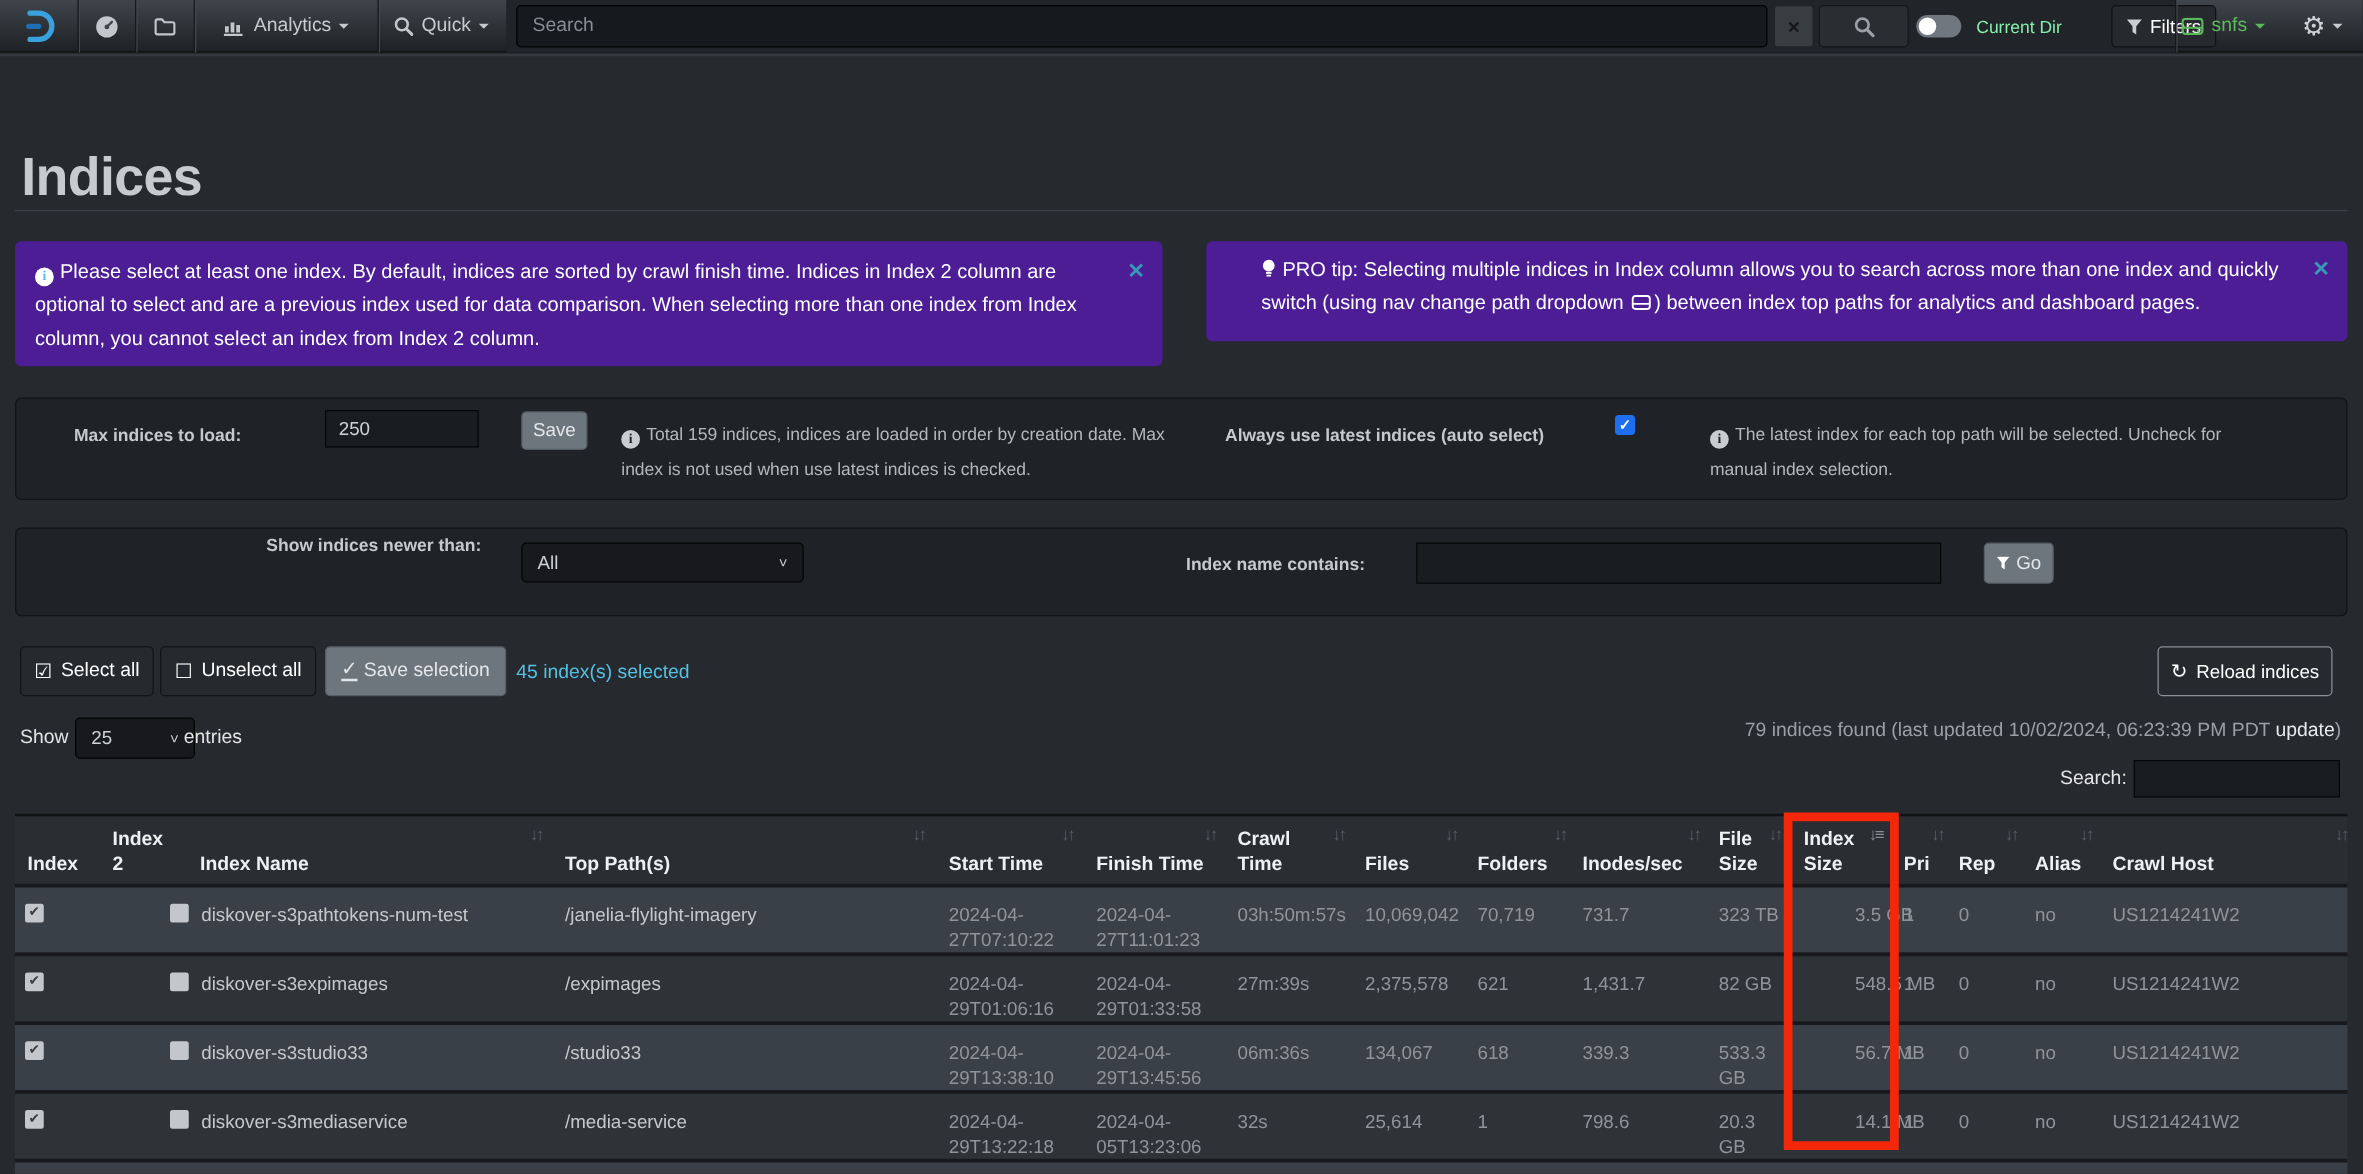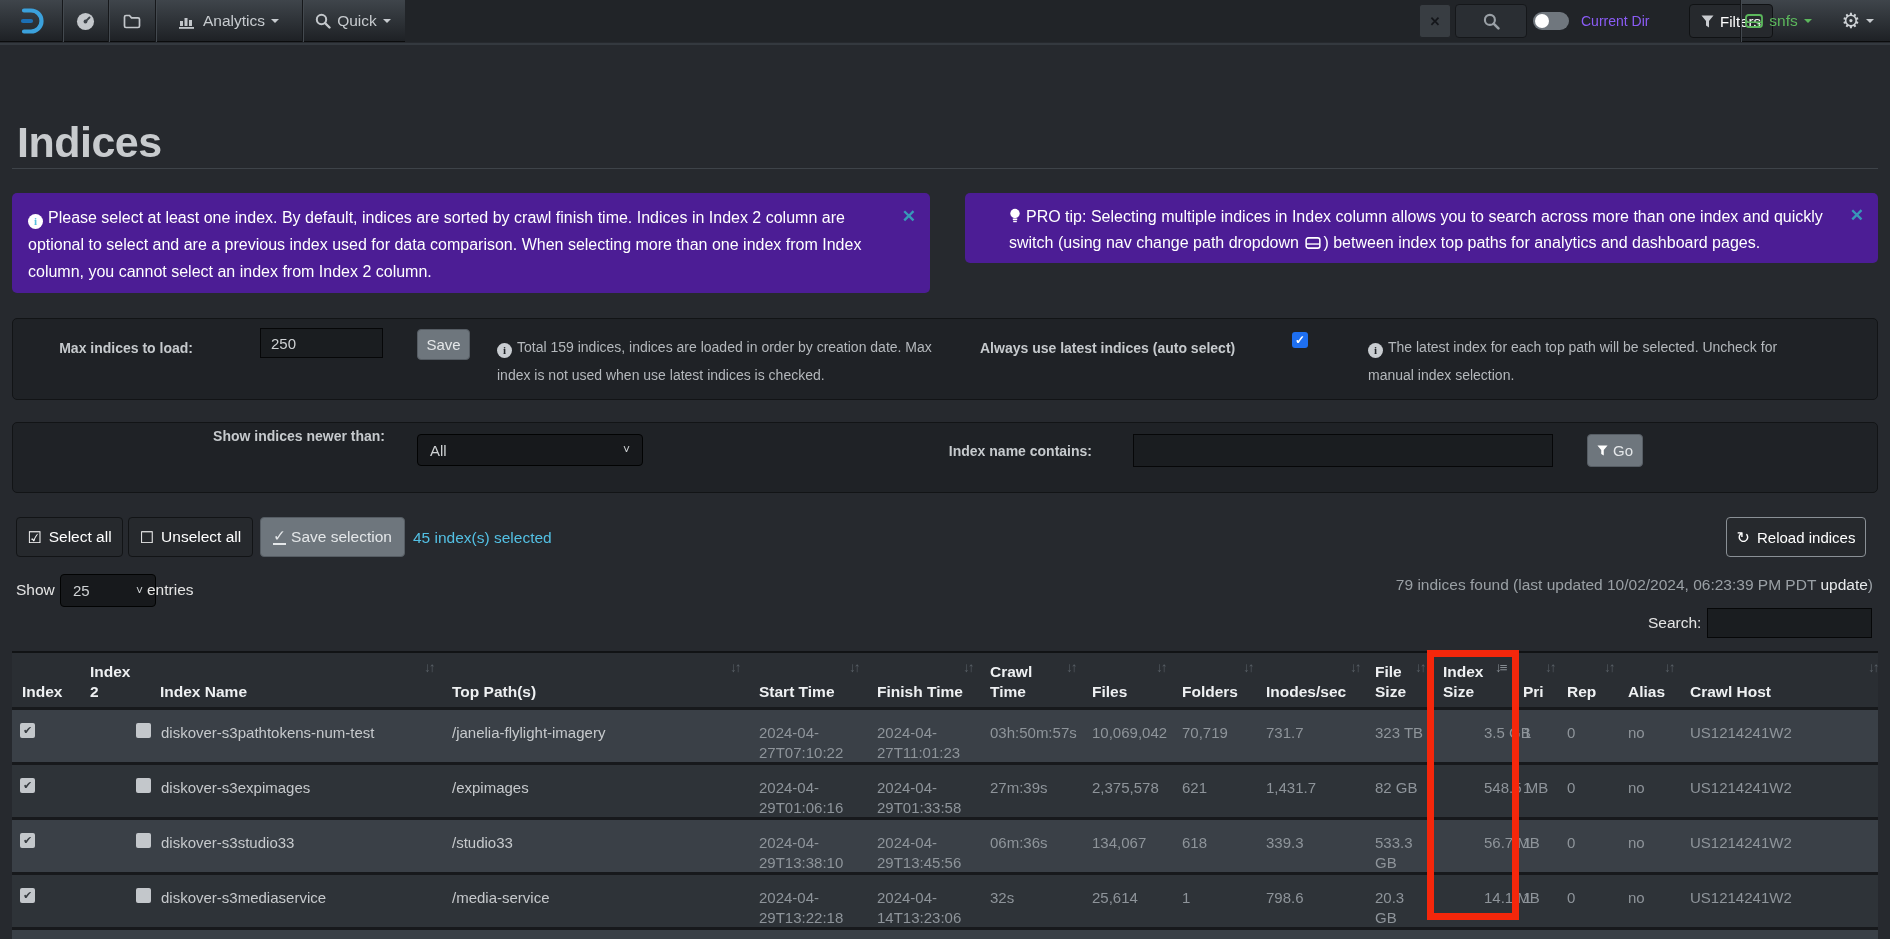--- a/index.html
+++ b/index.html
@@ -13,32 +13,32 @@
   .nav-item { position:absolute; top:0; height:42px; display:flex; align-items:center; justify-content:center; color:#c7cbcf; font-size:15.5px; }
   .nav-div { position:absolute; top:0; width:1px; height:42px; background:#16181b; box-shadow:1px 0 0 #43494f; }
   .nav-form { position:absolute; left:405px; top:0; width:1335px; height:42px; background:#212428; }
   .caret { display:inline-block; width:0; height:0; border-left:4px solid transparent; border-right:4px solid transparent; border-top:4px solid #c7cbcf; margin-left:6px; }
   .search-input { position:absolute; left:8px; top:4px; width:1001px; height:34px; background:#16191d; border:1px solid #000;
     border-radius:4px; color:#878d93; font-size:15.5px; padding:0 12px; display:flex; align-items:center; }
   .xbtn { position:absolute; left:1014px; top:4px; width:32px; height:34px; background:#383d42; border:1px solid #212428; border-radius:3px; color:#14161a; font-weight:bold; font-size:13px; display:flex; align-items:center; justify-content:center; }
   .sbtn { position:absolute; left:1050px; top:4px; width:72px; height:34px; background:#2a2e33; border:1px solid #15171a; border-radius:4px; display:flex; align-items:center; justify-content:center; }
   .toggle-pill { position:absolute; left:1128px; top:12px; width:36px; height:18px; border-radius:9px; background:#70777e; }
   .toggle-knob { position:absolute; left:2px; top:2px; width:14px; height:14px; border-radius:50%; background:#fff; }
-  .toggle-label { position:absolute; left:1176px; top:0; height:42px; display:flex; align-items:center; color:#8b5cf6; font-size:14px; }
+  .toggle-label { position:absolute; left:1176px; top:0; height:42px; display:flex; align-items:center; color:#86efac; font-size:14px; }
   .filters-btn { position:absolute; left:1248px; top:4px; width:84px; height:34px; background:#26292d; border:1px solid #101214; border-radius:4px; display:flex; align-items:center; justify-content:center; color:#fff; font-size:15px; gap:6px;margin-left:36px; }
   .snfs { color:#5cb85c; font-size:15.5px; }
   .snfs .caret { border-top-color:#5cb85c; }
 
   
   .page-title { position:absolute; left:17px; top:118px; font-size:43px; font-weight:bold; letter-spacing:-0.5px; color:#c8cbce; }
   .hr { position:absolute; left:12px; top:168px; width:1866px; height:1px; background:#3e4349; }
 
   .alert { position:absolute; background:#4c1d95; border-radius:5px; color:#fff; font-size:16px; line-height:27px; padding:11px 28px 11px 16px; }
   .alert-left { left:12px; top:193px; width:918px; height:100px; }
-  .alert-right { left:965px; top:193px; width:913px; height:70px; line-height:26px;padding-left:44px; }
+  .alert-right { left:965px; top:193px; width:913px; height:80px; line-height:26px;padding-left:44px; }
   .alert .close { position:absolute; right:14px; top:10px; color:#3898b8; font-size:17px; font-weight:bold; }
   .icircle { display:inline-block; width:15px; height:15px; border-radius:50%; background:#fff; color:#55c0de; font-size:11px; font-weight:bold; text-align:center; line-height:15px; vertical-align:-2px; margin-right:5px; font-family:"Liberation Serif", serif; }
 
   .panel { position:absolute; left:12px; width:1866px; background:#1f2226; border:1px solid #121416; border-radius:5px; }
   .panel1 { top:318px; height:82px; }
   .panel2 { top:422px; height:71px; }
   .blabel { position:absolute; color:#c6cacd; font-size:14px; font-weight:bold; white-space:nowrap; }
   .input { position:absolute; background:#1a1d20; border:1px solid #060708; border-radius:0; color:#cfd2d4; font-size:15px; display:flex; align-items:center; padding:0 10px; }
   .graybtn { position:absolute; background:#6e767d; border:1px solid #565d64; border-radius:4px; color:#e4e7e9; font-size:15px; display:flex; align-items:center; justify-content:center; gap:5px; }
   .info-icircle { display:inline-block; width:15px; height:15px; border-radius:50%; background:#c9cdd1; color:#1f2226; font-size:11px; font-weight:bold; text-align:center; line-height:15px; vertical-align:-2px; margin-right:5px; font-family:"Liberation Serif", serif; }
@@ -112,20 +112,23 @@
   <div class="nav-item" style="left:303px;width:100px;">
     <svg width="16" height="16" viewBox="0 0 16 16" style="margin-right:6px">
         <circle cx="6.5" cy="6.5" r="4.7" fill="none" stroke="#c3c7cb" stroke-width="2"></circle>
         <line x1="10" y1="10" x2="14.5" y2="14.5" stroke="#c3c7cb" stroke-width="2.4" stroke-linecap="round"></line>
       </svg>
     <span>Quick</span>
     <span class="caret"></span>
   </div>
 
   <div class="nav-form">
+    <div class="search-input">
+        <span>Search</span>
+      </div>
     <div class="xbtn">✕</div>
     <div class="sbtn">
       <svg width="17" height="17" viewBox="0 0 16 16">
           <circle cx="6.5" cy="6.5" r="4.7" fill="none" stroke="#9aa0a6" stroke-width="2"></circle>
           <line x1="10" y1="10" x2="14.5" y2="14.5" stroke="#9aa0a6" stroke-width="2.4" stroke-linecap="round"></line>
         </svg>
     </div>
     <div class="toggle-pill">
         <div class="toggle-knob"></div>
       </div>
@@ -317,21 +320,21 @@
     <span class="cell c-alias">no</span>
     <span class="cell c-host">US1214241W2</span>
   </div>
 
   <div class="row even" style="top: 221px;">
     <span class="cb c-index">✔</span>
     <span class="cb c-index2"></span>
     <span class="cell bright c-name">diskover-s3mediaservice</span>
     <span class="cell bright c-path">/media-service</span>
     <span class="cell c-start">2024-04-29T13:22:18</span>
-    <span class="cell c-finish">2024-04-14T13:23:06</span>
+    <span class="cell c-finish">2024-04-05T13:23:06</span>
     <span class="cell c-crawl">32s</span>
     <span class="cell c-files">25,614</span>
     <span class="cell c-folders">1</span>
     <span class="cell c-inodes">798.6</span>
     <span class="cell c-fsize">20.3 GB</span>
     <span class="cell c-isize">14.1 MB</span>
     <span class="cell c-pri">1</span>
     <span class="cell c-rep">0</span>
     <span class="cell c-alias">no</span>
     <span class="cell c-host">US1214241W2</span>

